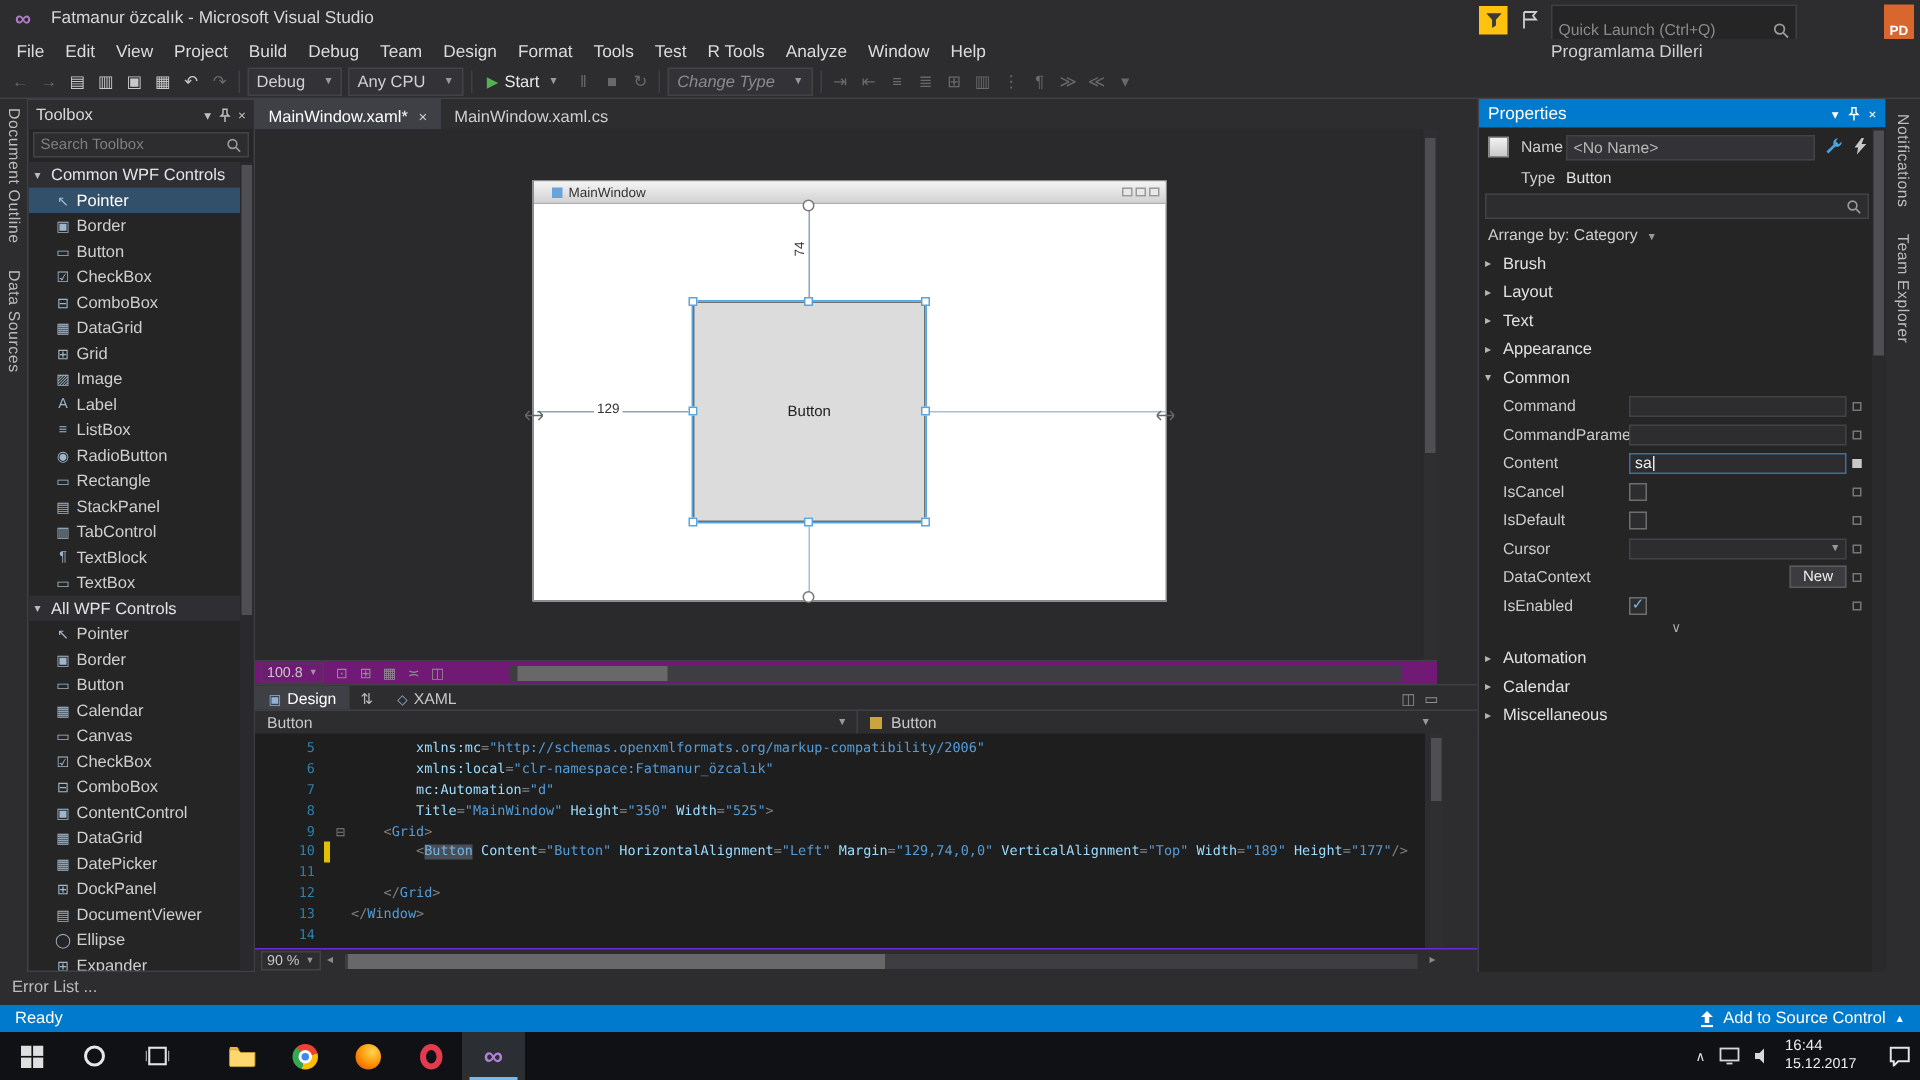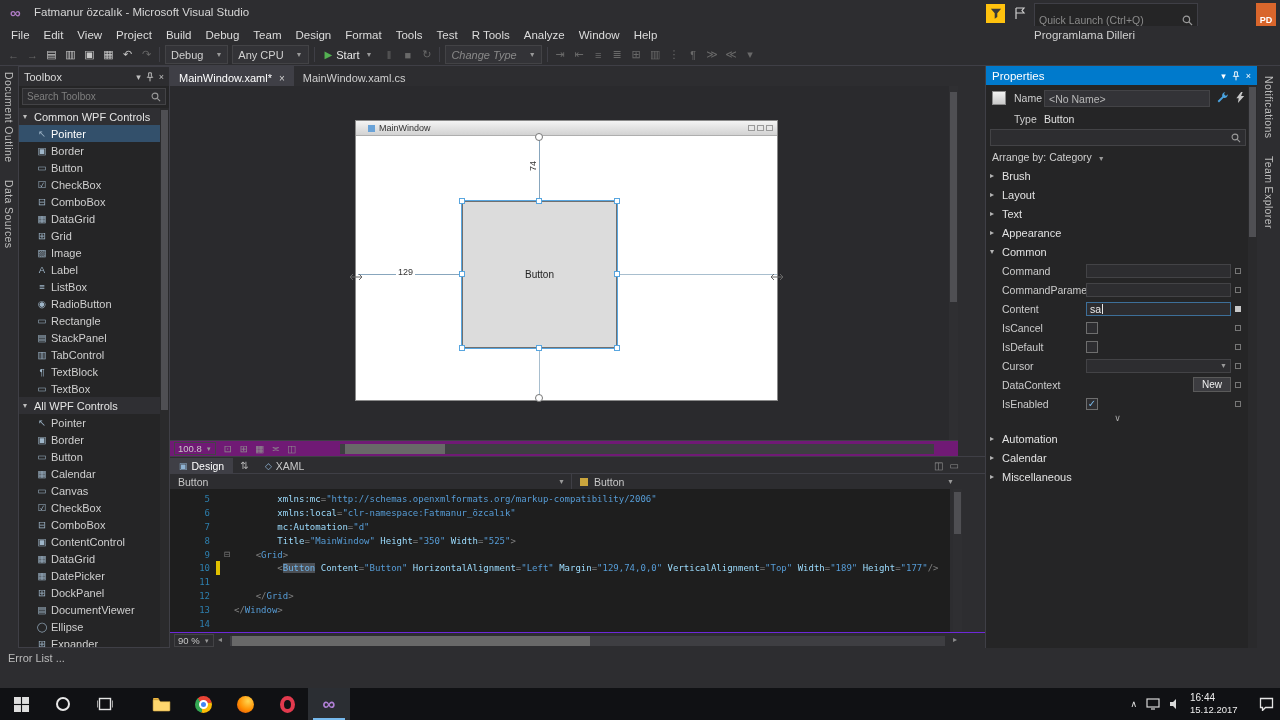--- a/index.html
+++ b/index.html
@@ -783,20 +783,31 @@
     </div>
 
     <div class="right-strip">
         <div class="vtab">Notifications</div>
         <div class="vtab">Team Explorer</div>
       </div>
   </div>
 
   <div class="error-label">Error List ...</div>
 
+  <div class="statusbar">
+    <span>Ready</span>
+    <span class="sb-right">
+      <svg width="10" height="11" viewBox="0 0 10 11">
+          <path d="M5 0 L9 4 H6.5 V8 H3.5 V4 H1z" fill="#fff"></path>
+          <rect x="1" y="9.3" width="8" height="1.5" fill="#fff"></rect>
+        </svg>
+      <span>Add to Source Control</span>
+      <span class="sb-caret">▲</span>
+    </span>
+  </div>
 
   <div class="taskbar">
     <span class="tk-btn">
       <svg width="15" height="15" viewBox="0 0 16 16" fill="#dfdfdf">
           <rect x="0" y="0" width="7.4" height="7.4"></rect>
           <rect x="8.6" y="0" width="7.4" height="7.4"></rect>
           <rect x="0" y="8.6" width="7.4" height="7.4"></rect>
           <rect x="8.6" y="8.6" width="7.4" height="7.4"></rect>
         </svg>
     </span>

